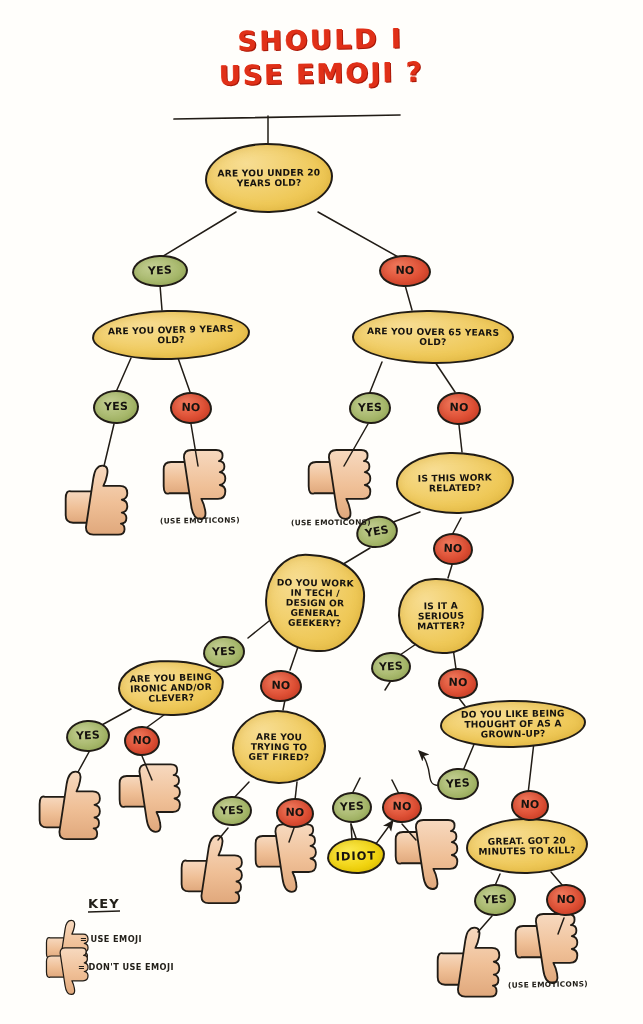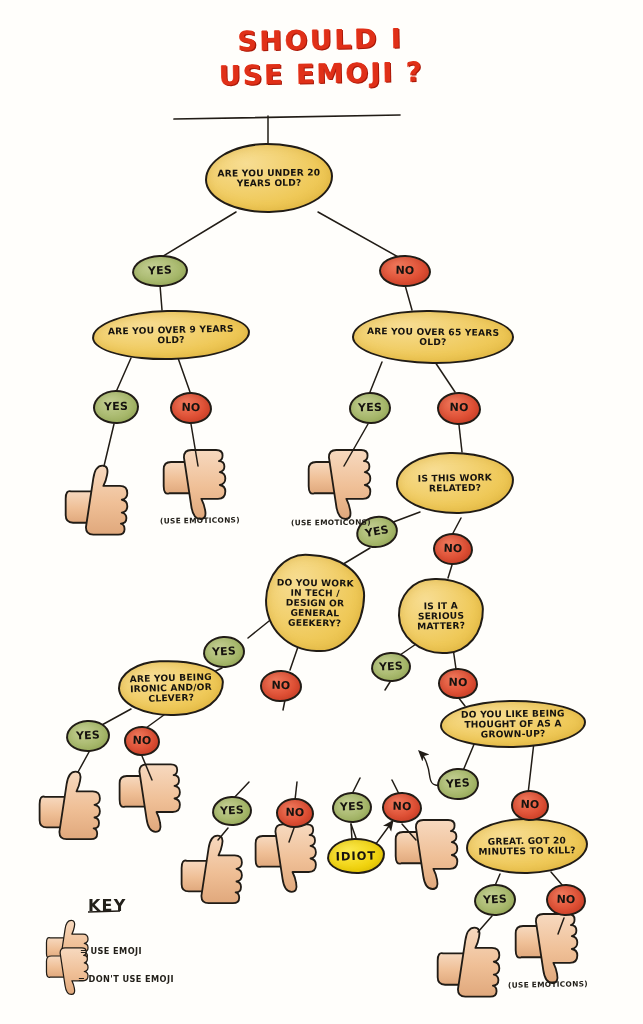--- a/index.html
+++ b/index.html
@@ -71,26 +71,26 @@
     text-transform:uppercase;
     text-align:center;
     letter-spacing:2.5px;
     text-shadow:1px 1px 0 #a81808, -0.5px 0.5px 0 #f2604a;
     transform:rotate(-1.1deg);
   }
   .title .l1{font-size:27px;display:block;}
   .title .l2{font-size:27px;display:block;margin-top:3px;letter-spacing:2px;}
   .keybox{position:absolute;z-index:5;}
   .key-title{
-    position:absolute;font-size:16px;font-weight:700;letter-spacing:1.2px;
+    position:absolute;font-size:13px;font-weight:700;letter-spacing:1.2px;
     color:#23201a;text-transform:uppercase;
   }
   .key-label{
     position:absolute;font-size:8.2px;font-weight:600;letter-spacing:.4px;
-    color:#23201a;text-transform:uppercase;white-space:nowrap;margin-top:12px;
+    color:#23201a;text-transform:uppercase;white-space:nowrap;
   }
 </style>
 </head>
 <body>
 
 <div id="sheet">
 
   <div class="title" style="left:151px;top:24px;width:340px;">
     <span class="l1">SHOULD I</span>
     <span class="l2">USE EMOJI ?</span>
@@ -265,20 +265,23 @@
   </div>
 
   <div class="node q blob" style="left:398px;top:578px;width:86px;height:76px;transform:rotate(-1.2deg);">
     <span>IS IT A SERIOUS MATTER?</span>
   </div>
 
   <div class="node q blob" style="left:118px;top:660px;width:106px;height:56px;transform:rotate(-1.6deg);">
     <span>ARE YOU BEING IRONIC AND/OR CLEVER?</span>
   </div>
 
+  <div class="node q" style="left:232px;top:710px;width:94px;height:74px;transform:rotate(0.6deg);">
+    <span>ARE YOU TRYING TO GET FIRED?</span>
+  </div>
 
 
   <div class="node q" style="left:440px;top:700px;width:146px;height:48px;transform:rotate(-0.8deg);">
     <span>DO YOU LIKE BEING THOUGHT OF AS A GROWN-UP?</span>
   </div>
 
   <div class="node q" style="left:466px;top:818px;width:122px;height:56px;transform:rotate(-1deg);">
     <span>GREAT. GOT 20 MINUTES TO KILL?</span>
   </div>
 

